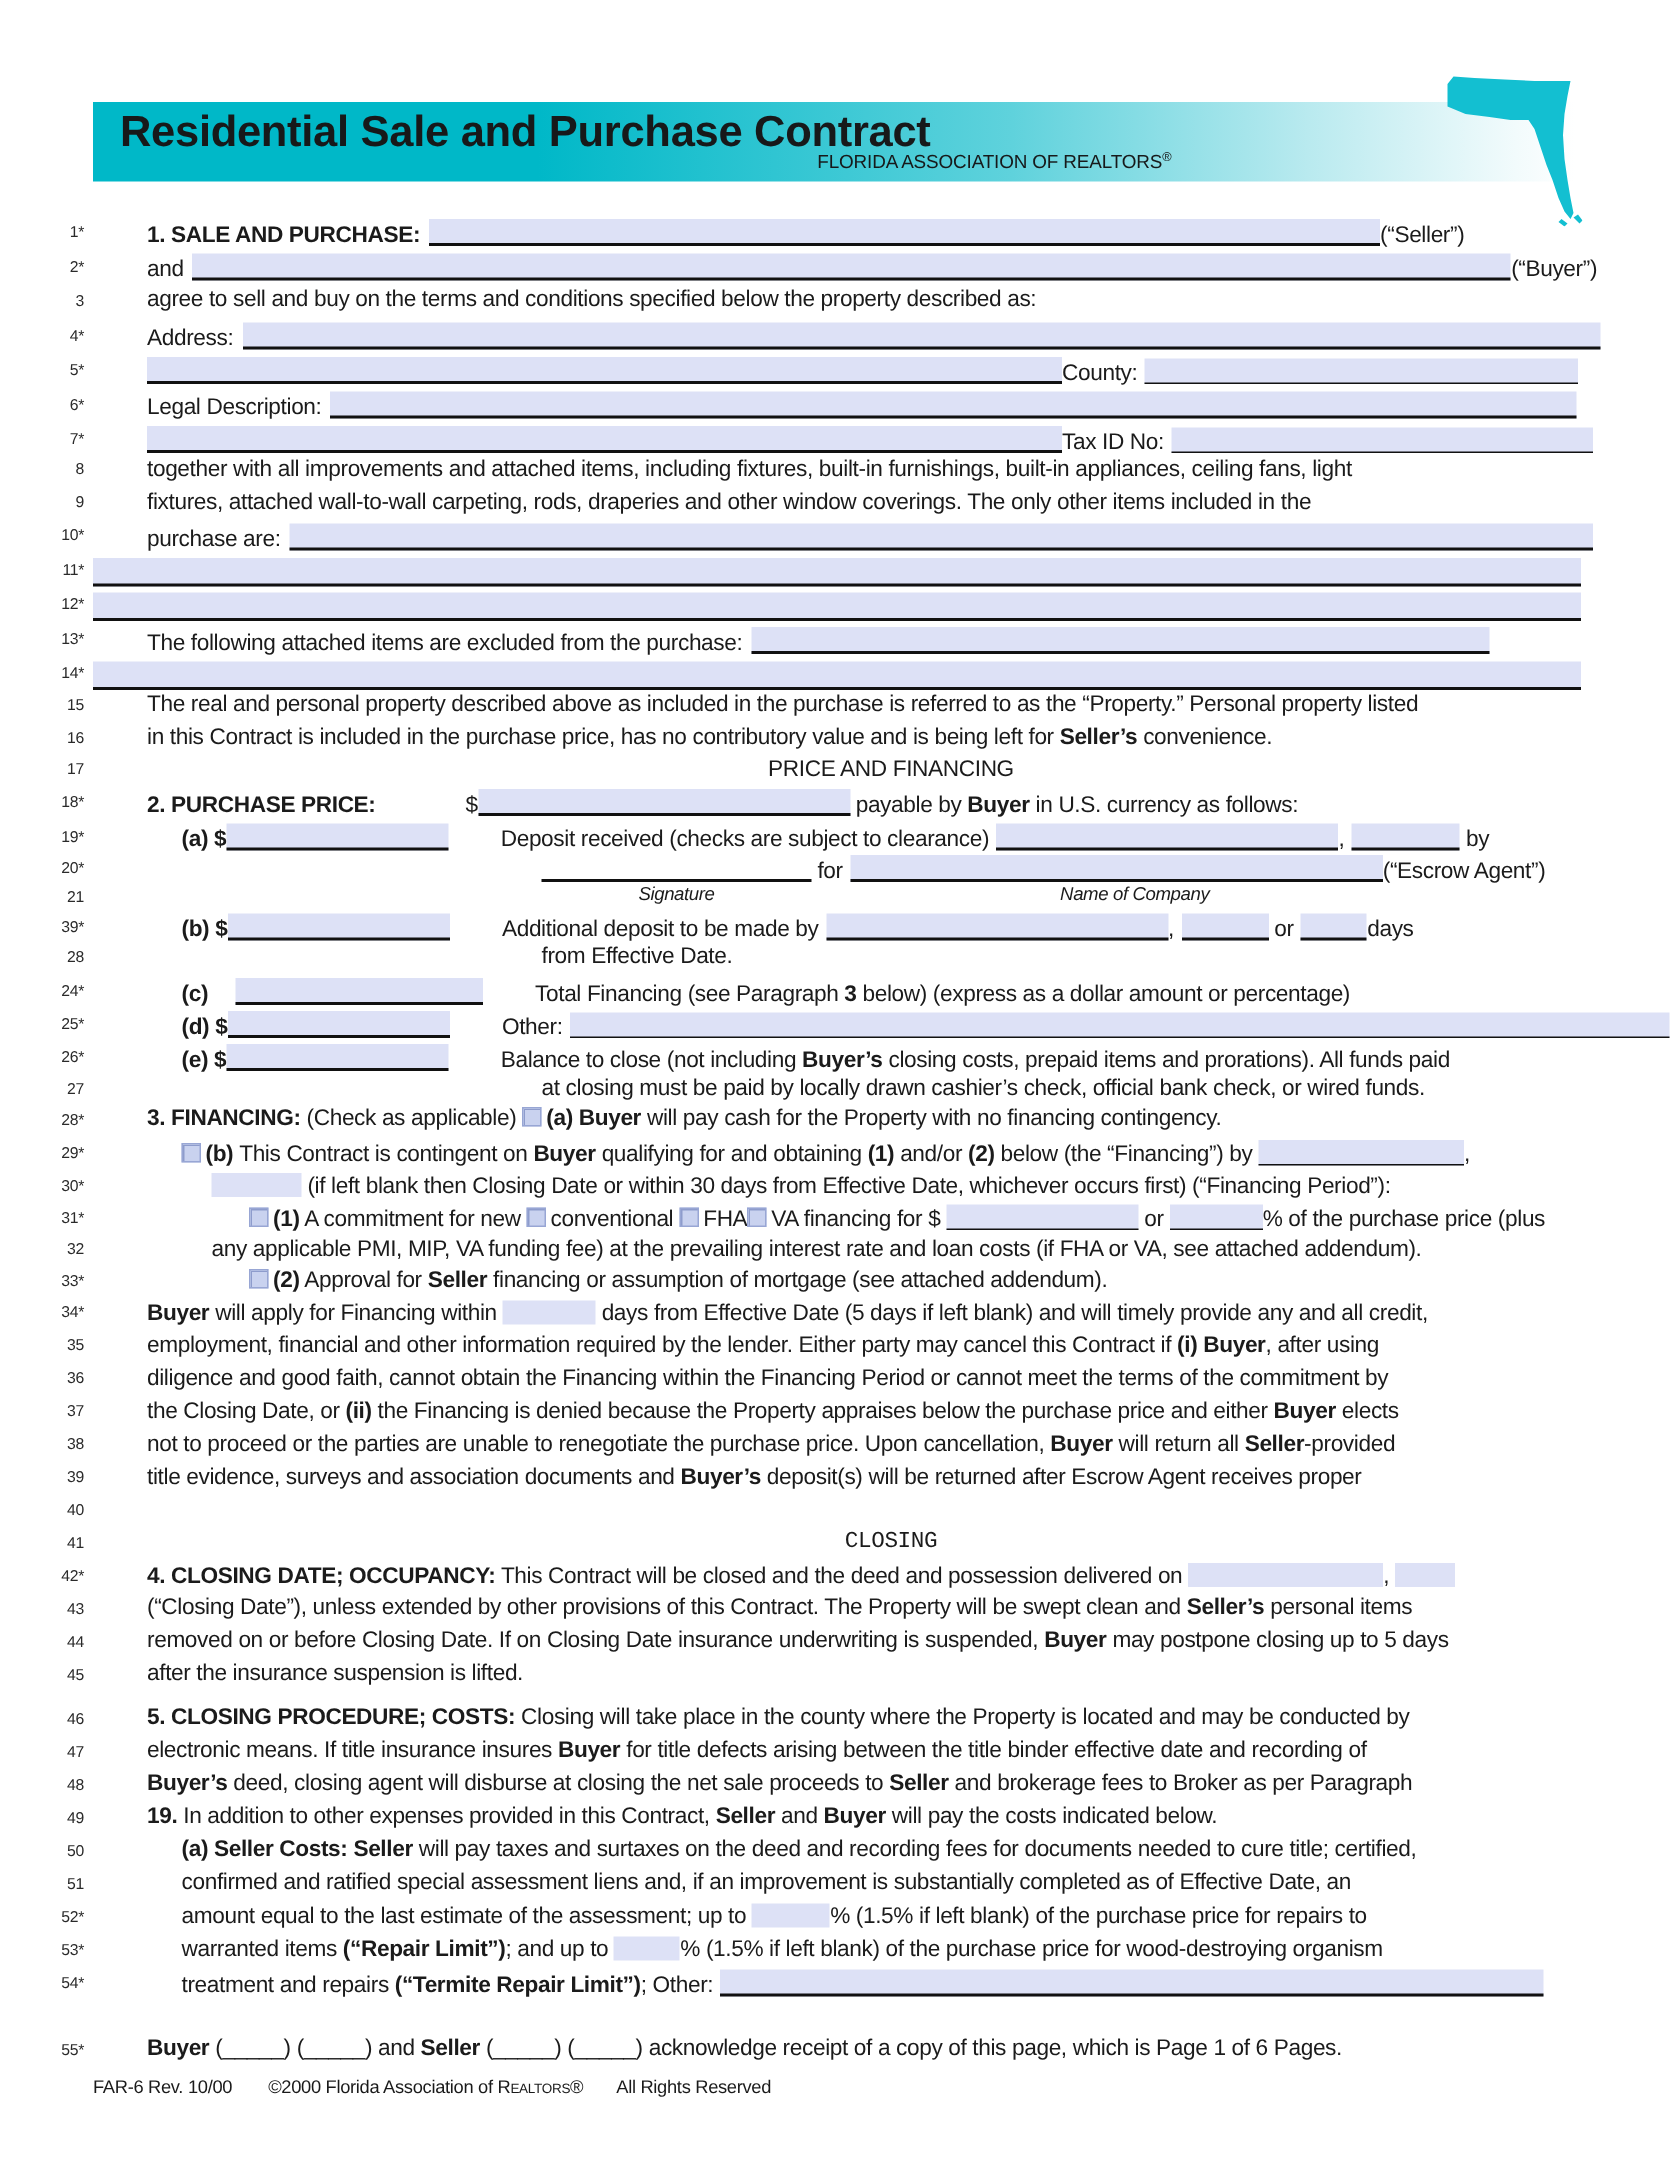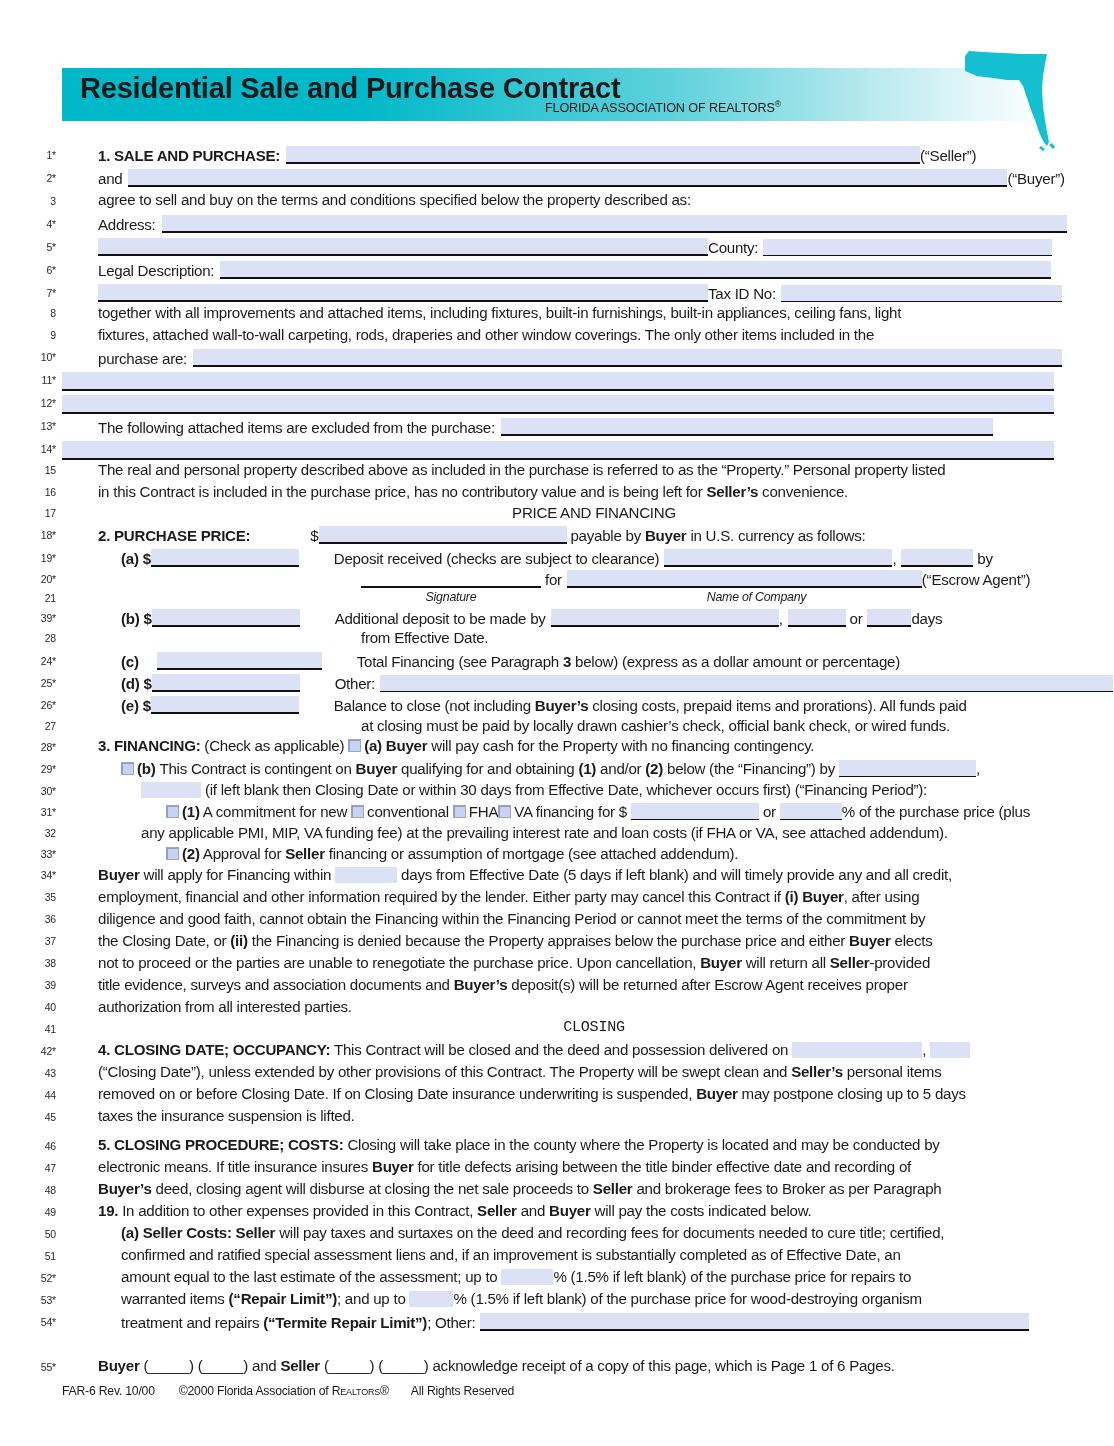--- a/index.html
+++ b/index.html
@@ -257,34 +257,33 @@
   <div class="row" style="top:911px">diligence and good faith, cannot obtain the Financing within the Financing Period or cannot meet the terms of the commitment by</div>
   <div class="row" style="top:933px">
     <span>the Closing Date, or </span><b>(ii)</b><span> the Financing is denied because the Property appraises below the purchase price and either </span><b>Buyer</b><span> elects</span>
   </div>
   <div class="row" style="top:955px">
     <span>not to proceed or the parties are unable to renegotiate the purchase price. Upon cancellation, </span><b>Buyer</b><span> will return all </span><b>Seller</b><span>-provided</span>
   </div>
   <div class="row" style="top:977px">
     <span>title evidence, surveys and association documents and </span><b>Buyer’s</b><span> deposit(s) will be returned after Escrow Agent receives proper</span>
   </div>
-  <div class="row" style="top:999px">authorization from all interested parties.</div>
 
   <div class="row ctr" style="top:1020px;left:62px;font-family:Liberation Mono, monospace;">CLOSING</div>
 
   <div class="row" style="top:1042px">
     <b>4. CLOSING DATE; OCCUPANCY:</b><span> This Contract will be closed and the deed and possession delivered on</span><span class="fld nob" style="width:130px;margin-left:4px;"></span>,<span class="fld nob" style="width:40px;margin-left:4px;"></span>
   </div>
   <div class="row" style="top:1064px">
     <span>(“Closing Date”), unless extended by other provisions of this Contract. The Property will be swept clean and </span><b>Seller’s</b><span> personal items</span>
   </div>
   <div class="row" style="top:1086px">
     <span>removed on or before Closing Date. If on Closing Date insurance underwriting is suspended, </span><b>Buyer</b><span> may postpone closing up to 5 days</span>
   </div>
-  <div class="row" style="top:1108px">taxes the insurance suspension is lifted.</div>
+  <div class="row" style="top:1108px">after the insurance suspension is lifted.</div>
 
   <div class="row" style="top:1137px">
     <b>5. CLOSING PROCEDURE; COSTS:</b><span> Closing will take place in the county where the Property is located and may be conducted by</span>
   </div>
   <div class="row" style="top:1159px">
     <span>electronic means. If title insurance insures </span><b>Buyer</b><span> for title defects arising between the title binder effective date and recording of</span>
   </div>
   <div class="row" style="top:1181px">
     <b>Buyer’s</b><span> deed, closing agent will disburse at closing the net sale proceeds to </span><b>Seller</b><span> and brokerage fees to Broker as per Paragraph</span>
   </div>

